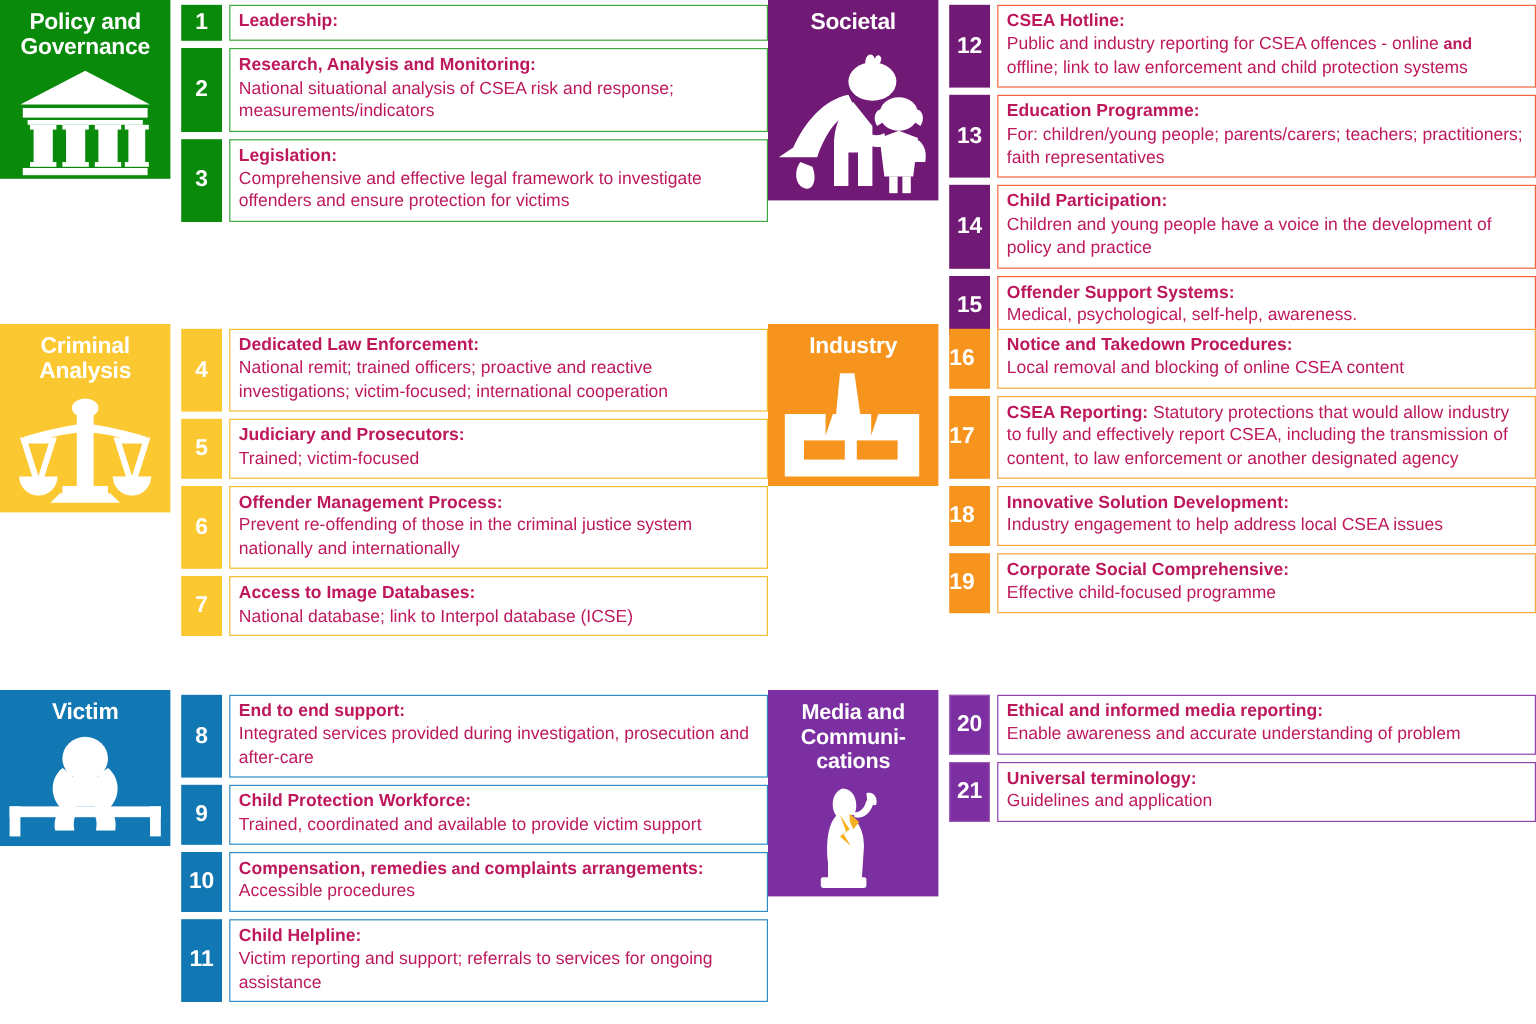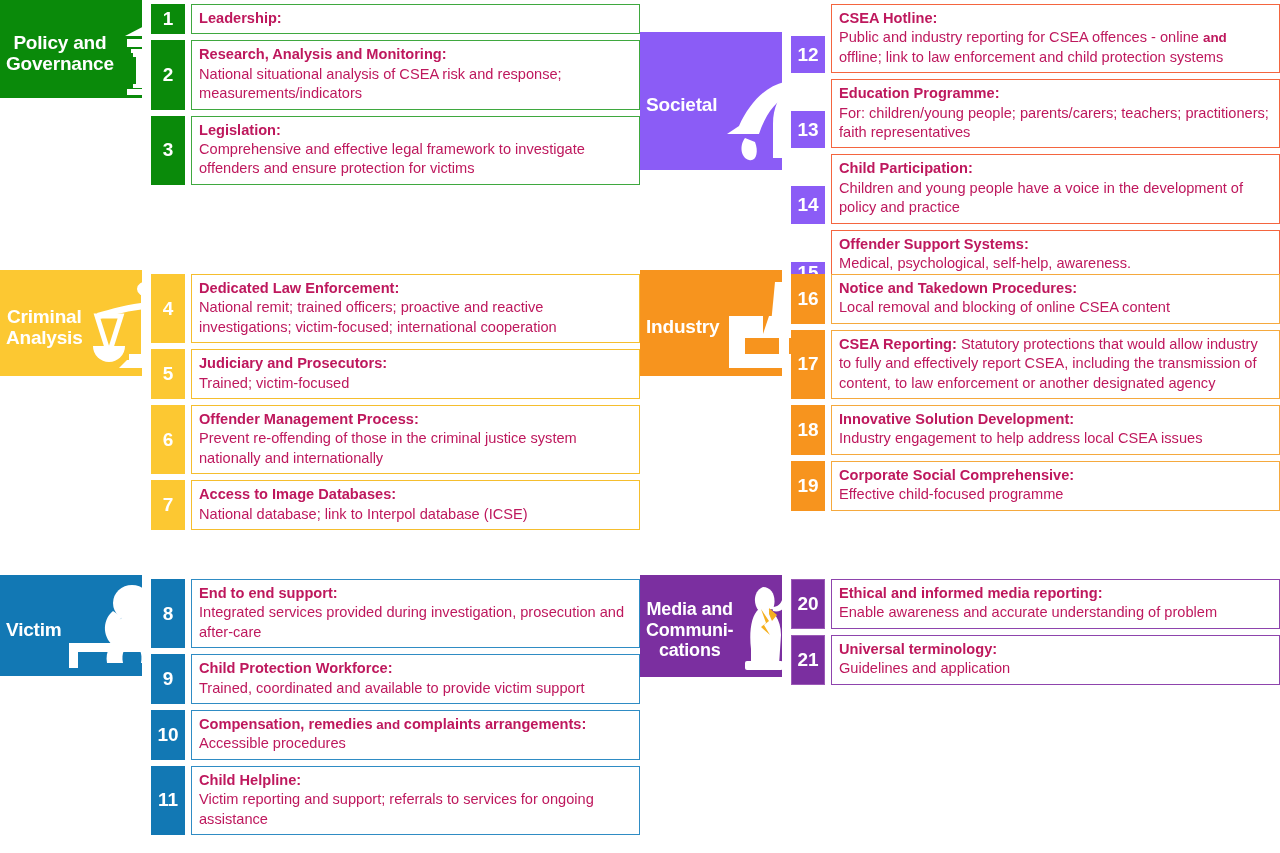--- a/index.html
+++ b/index.html
@@ -15,21 +15,21 @@
     grid-template-columns: 640px 640px;
     grid-template-rows: 270px 305px 278px;
   }
   .sector { display: flex; align-items: flex-start; position: relative; }
 
   
   .panel {
     width: 142px;
     flex: 0 0 142px;
     display: flex;
-    flex-direction: row;
+    flex-direction: column;
     align-items: center;
     color: #ffffff;
   }
   .panel-title {
     font-size: 19px;
     font-weight: bold;
     text-align: center;
     line-height: 1.12;
     padding: 8px 6px 0 6px;
     letter-spacing: -0.2px;
@@ -81,23 +81,23 @@
   .txt .reg { font-weight: bold; font-size: 13.4px; }
   .spacer { flex: 1 1 auto; }
 
   
   .c-green  .panel, .c-green  .num  { background: #0A8A0A; }
   .c-green  .txt   { border-color: #3FA83F; }
   .c-yellow .panel, .c-yellow .num  { background: #FCC832; }
   .c-yellow .txt   { border-color: #F5BE2E; }
   .c-blue   .panel, .c-blue   .num  { background: #1278B4; }
   .c-blue   .txt   { border-color: #2F8CC4; }
-  .c-red    .panel, .c-red    .num  { background: #8b5cf6; margin-top: 32px; }
+  .c-red    .panel, .c-red    .num  { background: #701a75; }
   .c-red    .txt   { border-color: #F4653F; }
-  .c-orange .panel, .c-orange .num  { background: #F7941E; }
+  .c-orange .panel, .c-orange .num  { background: #F7941E; justify-content: space-between; }
   .c-orange .txt   { border-color: #F5A93E; }
   .c-purple .panel, .c-purple .num  { background: #7B2FA0; }
   .c-purple .txt   { border-color: #8E44AD; }
   .c-purple .num   { border: 1.4px solid #9B59B6; }
 
   
   .c-purple .panel-title { font-size: 18px; line-height: 1.14; }
 </style>
 </head>
 <body>

